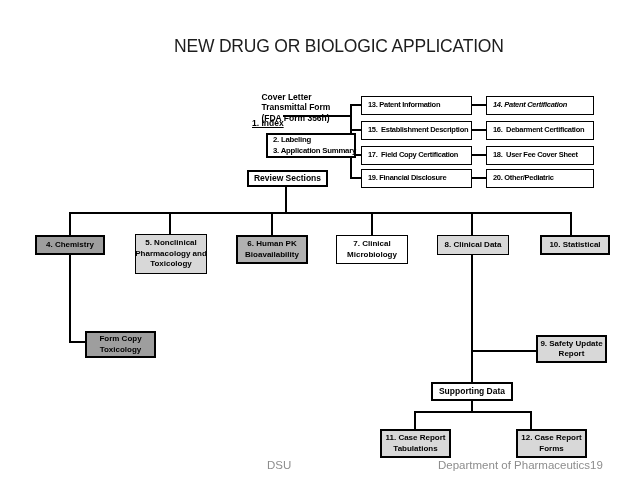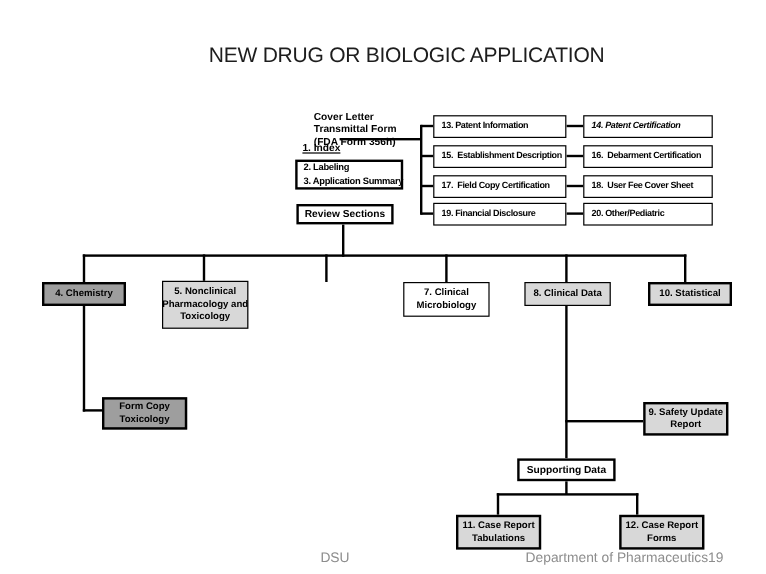--- a/index.html
+++ b/index.html
@@ -14,21 +14,21 @@
        text-align:center;font-weight:bold;font-size:8px;line-height:10.5px;white-space:pre;}
   .box span{display:block;}
   .b2{border-width:2px;}
   .b3{border-width:2.5px;}
   .dark{background:#9e9e9e;}
   .mid{background:#b1b1b1;}
   .light{background:#d8d8d8;}
   .rbox{align-items:flex-start;text-align:left;padding-left:6px;
         font-size:7.5px;letter-spacing:-0.3px;}
   .leftalign{align-items:flex-start;text-align:left;padding-left:5px;
-             font-size:7.8px;letter-spacing:-0.25px;}
+             font-size:7.8px;letter-spacing:-0.25px;margin-left:20px;}
   .mid-label{font-size:8.5px;}
   .footer{position:absolute;top:459px;font-size:11.5px;color:#8d8d8d;white-space:nowrap;}
 </style>
 </head>
 <body>
 
 <div class="slide">
 
   <div class="title">NEW DRUG OR BIOLOGIC APPLICATION</div>
 
@@ -101,20 +101,24 @@
   </div>
 
   <div class="box b2 dark" style="left:35px;top:235px;width:70px;height:20px;">
     <span>4. Chemistry</span>
   </div>
   <div class="box light" style="left:135px;top:234px;width:72px;height:40px;">
     <span>5. Nonclinical</span>
     <span>Pharmacology and</span>
     <span>Toxicology</span>
   </div>
+  <div class="box b2 mid" style="left:236px;top:235px;width:72px;height:29px;">
+    <span>6. Human PK</span>
+    <span>Bioavailability</span>
+  </div>
   <div class="box" style="left:336px;top:235px;width:72px;height:29px;">
     <span>7. Clinical</span>
     <span>Microbiology</span>
   </div>
   <div class="box light" style="left:437px;top:235px;width:72px;height:20px;">
     <span>8. Clinical Data</span>
   </div>
   <div class="box b2 light" style="left:540px;top:235px;width:70px;height:20px;">
     <span>10. Statistical</span>
   </div>

